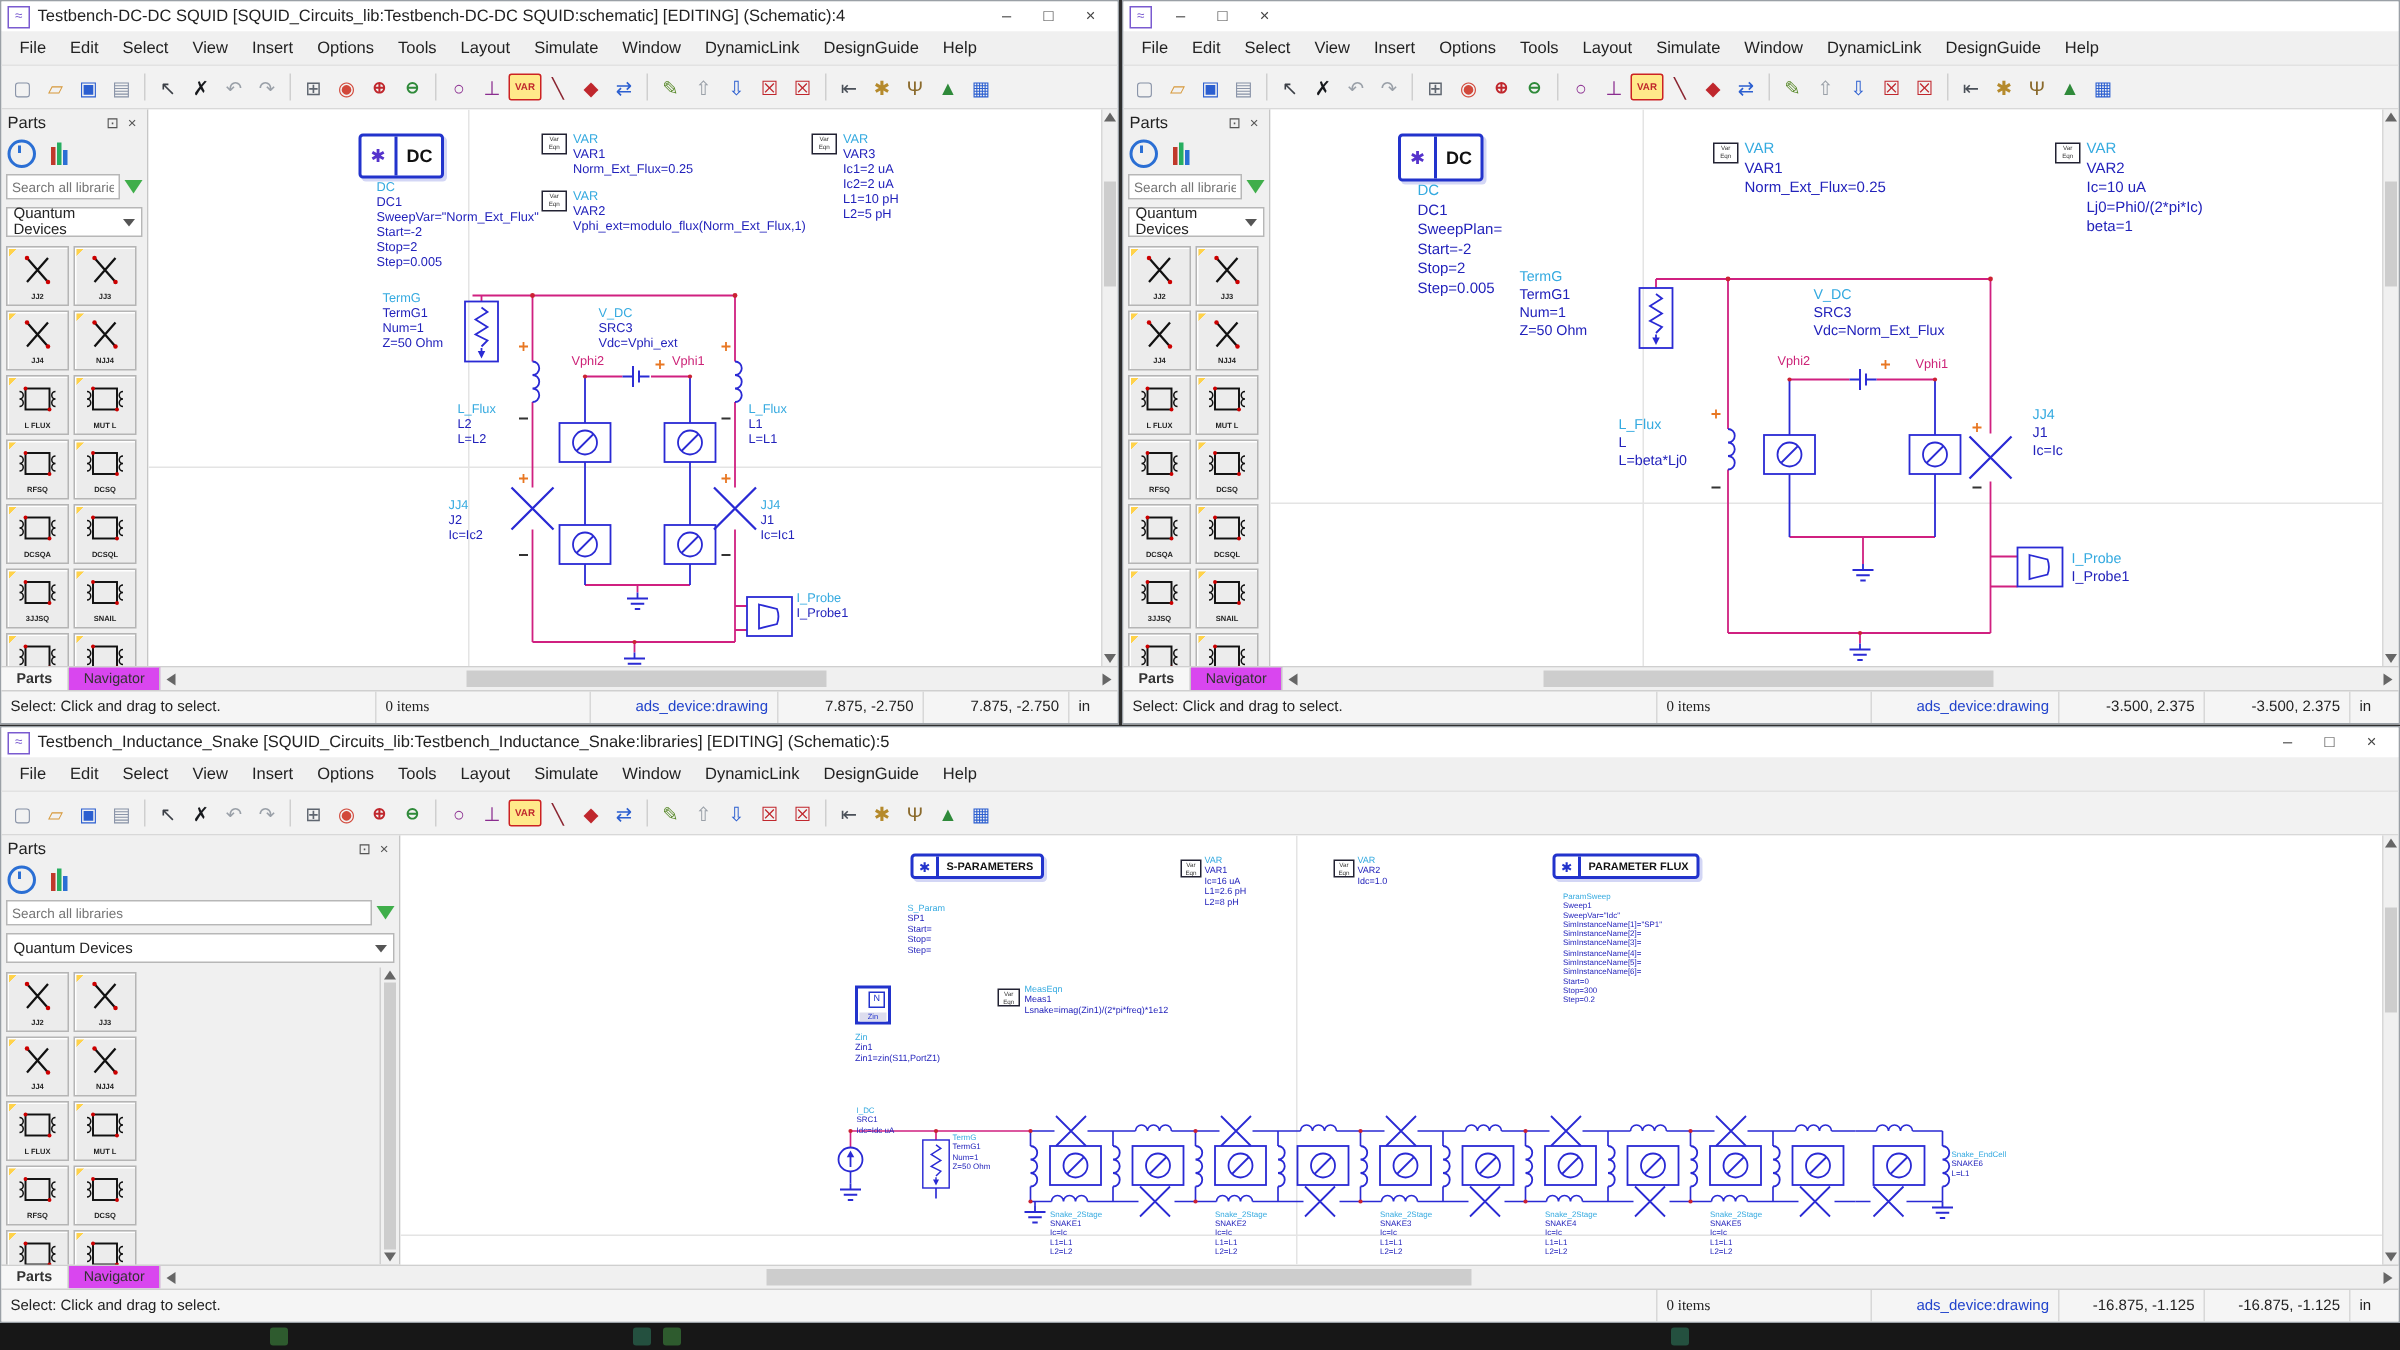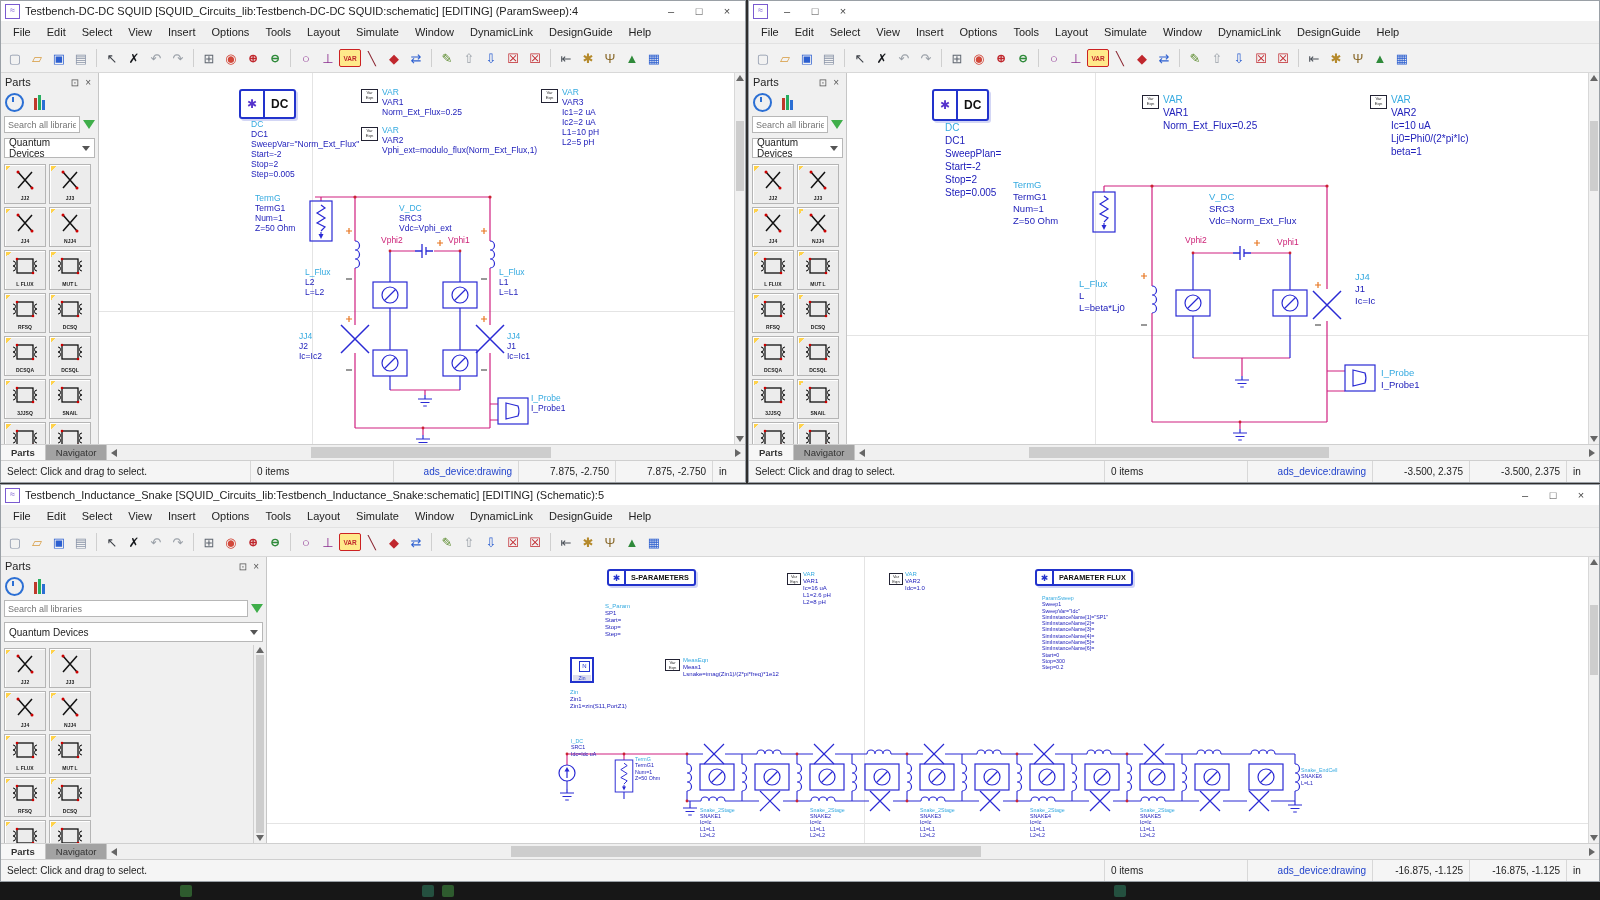--- a/index.html
+++ b/index.html
@@ -47,29 +47,29 @@
   .win-c .pscroll{display:flex;}
   .tri-u{width:0;height:0;border-left:4px solid transparent;border-right:4px solid transparent;border-bottom:6px solid #666;}
   .tri-d{width:0;height:0;border-left:4px solid transparent;border-right:4px solid transparent;border-top:6px solid #666;}
   .tri-l{width:0;height:0;border-top:4px solid transparent;border-bottom:4px solid transparent;border-right:6px solid #666;}
   .tri-r{width:0;height:0;border-top:4px solid transparent;border-bottom:4px solid transparent;border-left:6px solid #666;}
   .pthumb{width:8px;flex:1;background:#cdcdcd;}
   .canvas{flex:1;background:#fff;position:relative;overflow:hidden;}
   .vscroll{width:10px;background:#f0f0f0;border-left:1px solid #d8d8d8;flex:none;display:flex;flex-direction:column;align-items:center;padding:2px 0;}
   .vthumb{width:8px;height:70px;background:#cdcdcd;margin-top:40px;}
   .tabrow{height:15px;display:flex;align-items:stretch;flex:none;background:#e8e8e8;border-top:1px solid #cfcfcf;}
-  .tab{font-size:9.5px;padding:0 10px;display:flex;align-items:center;border-right:1px solid #c6c6c6;background:#a3a3a3;color:#333;}
+  .tab{font-size:9.5px;padding:0 10px;display:flex;align-items:center;border-right:1px solid #c6c6c6;background:#d946ef;color:#333;}
   .tab.active{background:#f7f7f7;font-weight:bold;}
   .hscroll{flex:1;display:flex;align-items:center;background:#f0f0f0;}
   .htrack{flex:1;height:11px;position:relative;background:#f0f0f0;}
   .hthumb{position:absolute;top:0;height:11px;background:#cdcdcd;}
   .status{height:21px;border-top:1px solid #cfcfcf;background:#f5f5f5;display:flex;align-items:center;font-size:10px;color:#222;flex:none;}
   .status>div{padding:0 6px;border-right:1px solid #d8d8d8;height:100%;display:flex;align-items:center;white-space:nowrap;overflow:hidden;}
   .s-hint{flex:1;min-width:0;}
-  .s-items{width:130px;flex:none;}
+  .s-items{width:130px;flex:none;font-family:Liberation Serif, serif;}
   .s-mode{width:112px;flex:none;color:#2244cc;justify-content:flex-end;}
   .s-c{width:84px;flex:none;justify-content:flex-end;}
   .s-u{width:20px;flex:none;border-right:none!important;}
   .ann{position:absolute;white-space:pre;font-size:8.5px;line-height:10px;color:#2222bb;}
   .ann .t{color:#35aae0;display:block;}
   .ann .l{display:block;white-space:pre;}
   .ann.sm{font-size:6px;line-height:7px;}
   .ann.xs{font-size:5.3px;line-height:6.3px;}
   .net{position:absolute;font-size:8.5px;color:#cc2277;white-space:nowrap;}
   .dcblock{position:absolute;border:2px solid #2233cc;border-radius:3px;background:#fff;box-shadow:2px 2px 0 #2233cc33;display:flex;align-items:stretch;}
@@ -161,21 +161,21 @@
         <use href="#gnd" x="58" y="47"></use>
   </g>
 </defs>
 </svg>
 
 <div id="stage">
 
   <div class="win win-a" style="left:0;top:0;width:746px;height:483px;">
     <div class="titlebar">
       <span class="appicon">≈</span>
-      <span class="title">Testbench-DC-DC SQUID [SQUID_Circuits_lib:Testbench-DC-DC SQUID:schematic] [EDITING] (ParamSweep):4</span>
+      <span class="title">Testbench-DC-DC SQUID [SQUID_Circuits_lib:Testbench-DC-DC SQUID:schematic] [EDITING] (Schematic):4</span>
       <span class="wbtn">–</span>
       <span class="wbtn">□</span>
       <span class="wbtn">×</span>
     </div>
     <div class="menubar">
 
     <span class="mi">File</span>
         <span class="mi">Edit</span>
         <span class="mi">Select</span>
         <span class="mi">View</span>
@@ -915,21 +915,21 @@
       <div class="s-mode">ads_device:drawing</div>
       <div class="s-c">-3.500, 2.375</div>
       <div class="s-c">-3.500, 2.375</div>
       <div class="s-u">in</div>
     </div>
   </div>
 
   <div class="win win-c" style="left:0;top:484px;width:1600px;height:398px;">
     <div class="titlebar">
       <span class="appicon">≈</span>
-      <span class="title">Testbench_Inductance_Snake [SQUID_Circuits_lib:Testbench_Inductance_Snake:schematic] [EDITING] (Schematic):5</span>
+      <span class="title">Testbench_Inductance_Snake [SQUID_Circuits_lib:Testbench_Inductance_Snake:libraries] [EDITING] (Schematic):5</span>
       <span class="wbtn">–</span>
       <span class="wbtn">□</span>
       <span class="wbtn">×</span>
     </div>
     <div class="menubar">
 
     <span class="mi">File</span>
         <span class="mi">Edit</span>
         <span class="mi">Select</span>
         <span class="mi">View</span>

